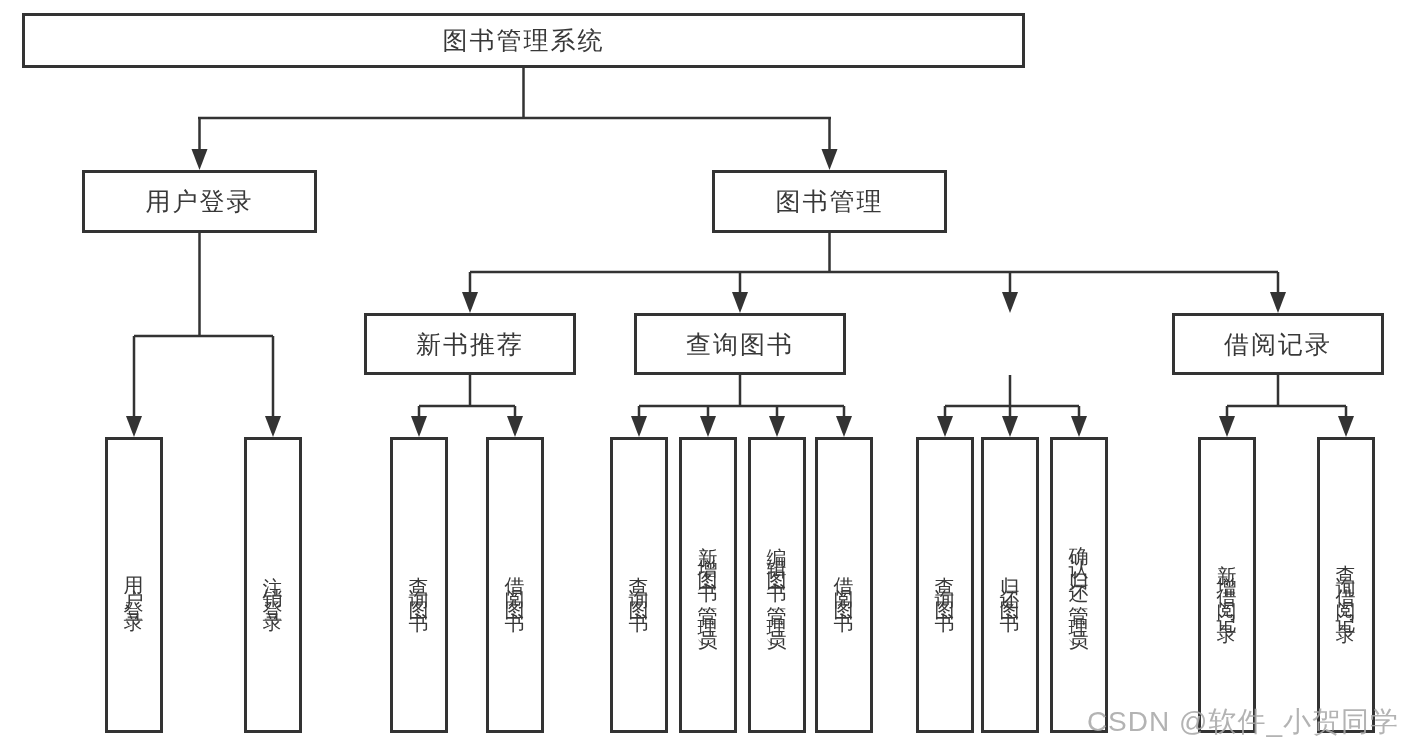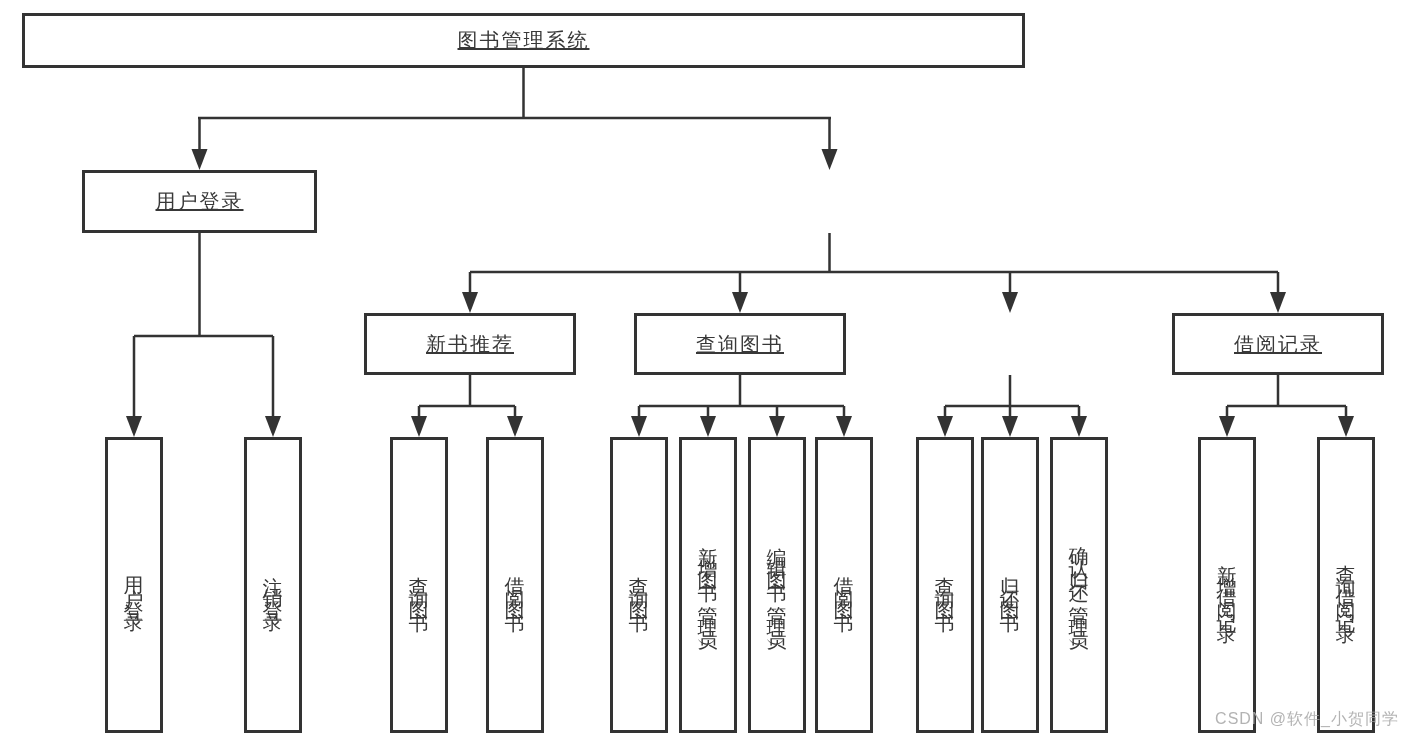--- a/index.html
+++ b/index.html
@@ -4,33 +4,33 @@
 <style>
   html,body{margin:0;padding:0;background:#ffffff;}
   body{font-family:"Liberation Sans","DejaVu Sans",sans-serif;}
   #stage{
     position:relative;width:1405px;height:747px;background:#ffffff;overflow:hidden;
   }
   .node{
     position:absolute;box-sizing:border-box;border:3px solid #333333;background:#ffffff;
     display:flex;align-items:center;justify-content:center;color:#383838;
   }
-  .node .lbl{font-size:20px;letter-spacing:2px;white-space:nowrap;text-decoration:underline;}
+  .node .lbl{font-size:25px;letter-spacing:2px;white-space:nowrap;}
   .root-box{left:22px;top:13px;width:1003px;height:55px;}
   .l2-box{top:170px;width:235px;height:63px;}
   .l3-box{top:313px;width:212px;height:62px;}
   .leaf{top:437px;width:58px;height:296px;}
   .leaf .vlbl{
     writing-mode:vertical-rl;text-orientation:mixed;
     font-size:20px;letter-spacing:12px;color:#383838;line-height:1;
   }
   #wires{position:absolute;left:0;top:0;width:1405px;height:747px;}
   .watermark{
-    position:absolute;right:6px;bottom:17px;z-index:5;
-    font-size:16px;color:rgba(168,168,168,0.88);letter-spacing:1px;white-space:nowrap;
+    position:absolute;right:6px;bottom:6px;z-index:5;
+    font-size:28px;color:rgba(168,168,168,0.88);letter-spacing:1px;white-space:nowrap;
   }
 </style>
 </head>
 <body>
 
 <div id="stage">
 
   <svg id="wires" viewBox="0 0 1405 747" xmlns="http://www.w3.org/2000/svg" aria-hidden="true">
     <g stroke="#333333" stroke-width="2.5" fill="none">
 
@@ -70,20 +70,23 @@
       <polygon points="1338,416 1354,416 1346,437"></polygon>
     </g>
   </svg>
 
   <div class="node root-box">
     <span class="lbl">图书管理系统</span>
   </div>
 
   <div class="node l2-box" style="left:82px;">
     <span class="lbl">用户登录</span>
+  </div>
+  <div class="node l2-box" style="left:712px;">
+    <span class="lbl">图书管理</span>
   </div>
 
   <div class="node l3-box" style="left:364px;">
     <span class="lbl">新书推荐</span>
   </div>
   <div class="node l3-box" style="left:634px;">
     <span class="lbl">查询图书</span>
   </div>
   <div class="node l3-box" style="left:1172px;text-align:right;">
     <span class="lbl">借阅记录</span>

